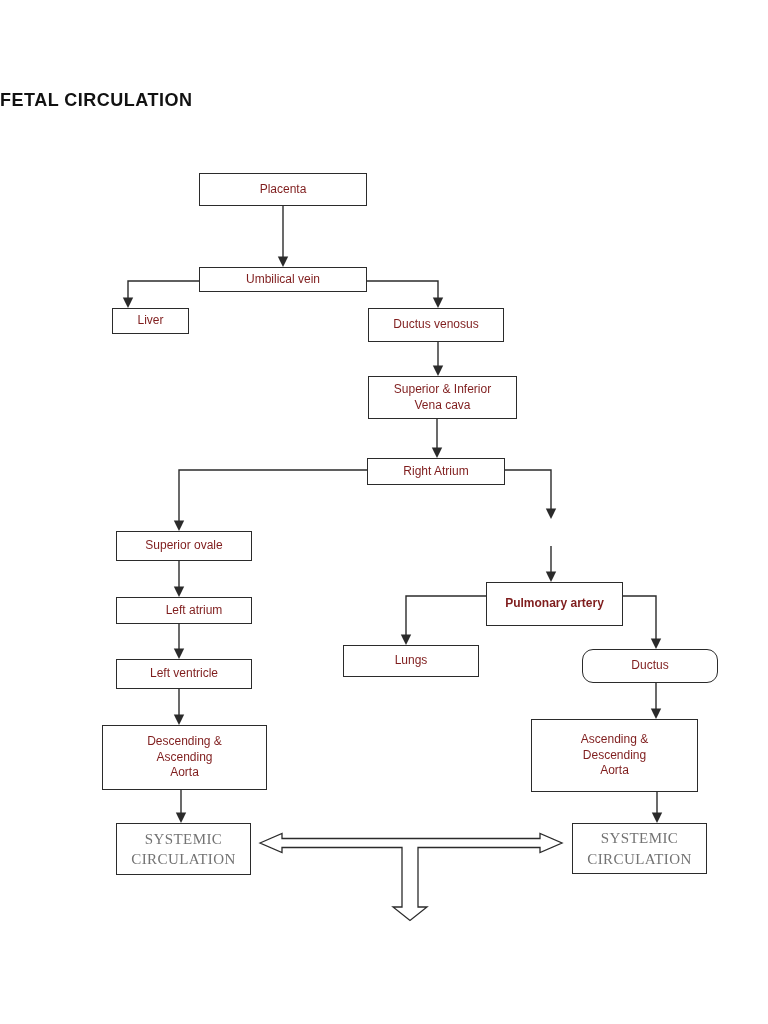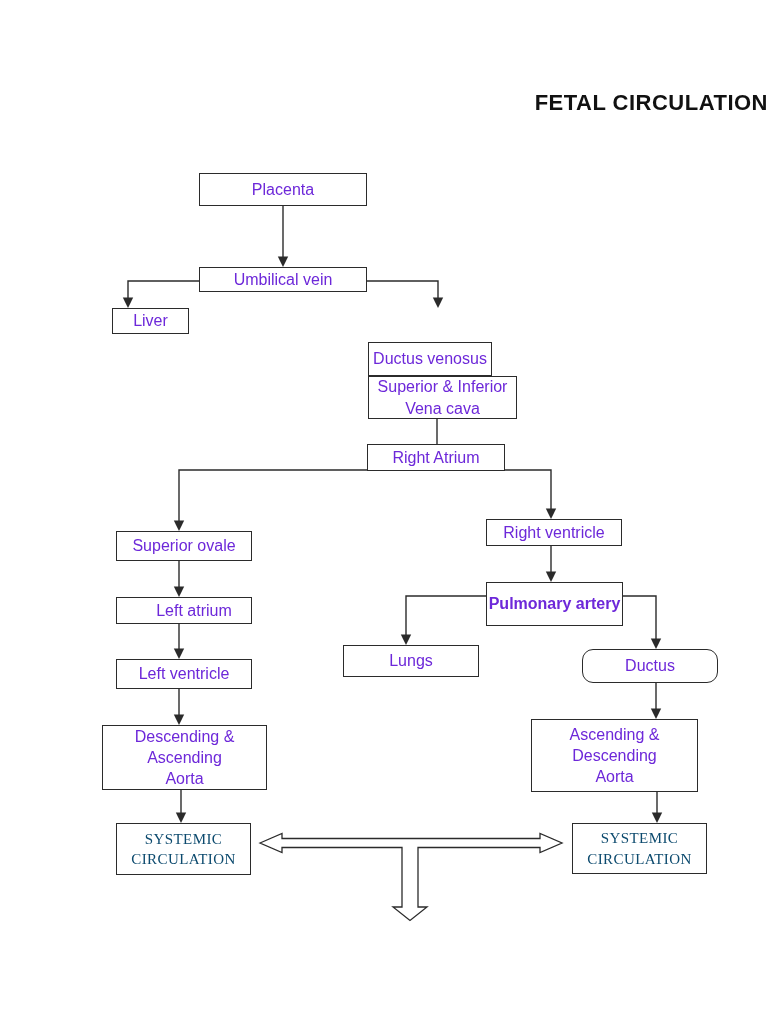--- a/index.html
+++ b/index.html
@@ -10,46 +10,46 @@
     background: #ffffff;
     font-family: "Liberation Sans", sans-serif;
     color: #1c1c1c;
     overflow: hidden;
   }
   .title {
     position: absolute;
     top: 90px;
     left: 0;
     width: 100%;
-    text-align: right;
-    font-size: 22px;
+    text-align: left;
+    font-size: 18px;
     font-weight: bold;
     letter-spacing: 0.5px;
     color: #111111;
   }
   .node {
     position: absolute;
     box-sizing: border-box;
     border: 1.5px solid #2b2b2b;
     background: #ffffff;
     display: flex;
     align-items: center;
     justify-content: center;
     text-align: center;
-    font-size: 16px;
+    font-size: 12px;
     line-height: 1.33;
     white-space: pre-line;
-    color: #6d28d9;
+    color: #7f1d1d;
   }
   .node.serif {
     font-family: "Liberation Serif", serif;
     font-size: 15px;
     letter-spacing: 0.4px;
     line-height: 1.35;
-    color: #0c4a6e;
+    color: #737373;
   }
   svg.connectors {
     position: absolute;
     left: 0;
     top: 0;
     width: 768px;
     height: 1024px;
     pointer-events: none;
   }
   svg.connectors line, svg.connectors polyline {
@@ -139,34 +139,33 @@
     </g>
     <path class="hollow" d="M260,843 L282,833.5 L282,838.5 L540,838.5 L540,833.5 L562,843 L540,852.5 L540,847.5 L418,847.5 L418,907 L427,907 L410,920.5 L393,907 L402,907 L402,847.5 L282,847.5 L282,852.5 Z"></path>
   </svg>
 
   <div class="node" style="left:199px; top:173px; width:168px; height:33px;">Placenta</div>
 
   <div class="node" style="left:199px; top:267px; width:168px; height:25px;">Umbilical vein</div>
 
   <div class="node" style="left:112px; top:308px; width:77px; height:26px;">Liver</div>
 
-  <div class="node" style="left:368px; top:308px; width:124px; height:34px;margin-top:34px;">Ductus venosus</div>
+  <div class="node" style="left:368px; top:308px; width:136px; height:34px;">Ductus venosus</div>
 
   <div class="node" style="left:368px; top:376px; width:149px; height:43px;">Superior &amp; Inferior
 Vena cava</div>
 
-  <div class="node" style="left:367px; top:444px; width:138px; height:27px;">Right Atrium</div>
+  <div class="node" style="left:367px; top:458px; width:138px; height:27px;">Right Atrium</div>
 
   <div class="node" style="left:116px; top:531px; width:136px; height:30px;">Superior ovale</div>
 
   <div class="node" style="left:116px; top:597px; width:136px; height:27px;padding-left:20px;">Left atrium</div>
 
   <div class="node" style="left:116px; top:659px; width:136px; height:30px;">Left ventricle</div>
 
-  <div class="node" style="left:486px; top:519px; width:136px; height:27px;">Right ventricle</div>
 
   <div class="node" style="left:486px; top:582px; width:137px; height:44px;font-weight:bold;">Pulmonary artery</div>
 
   <div class="node" style="left:343px; top:645px; width:136px; height:32px;">Lungs</div>
 
   <div class="node" style="left:582px; top:649px; width:136px; height:34px;border-radius:11px;">Ductus</div>
 
   <div class="node" style="left:102px; top:725px; width:165px; height:65px;">Descending &amp;
 Ascending
 Aorta</div>

